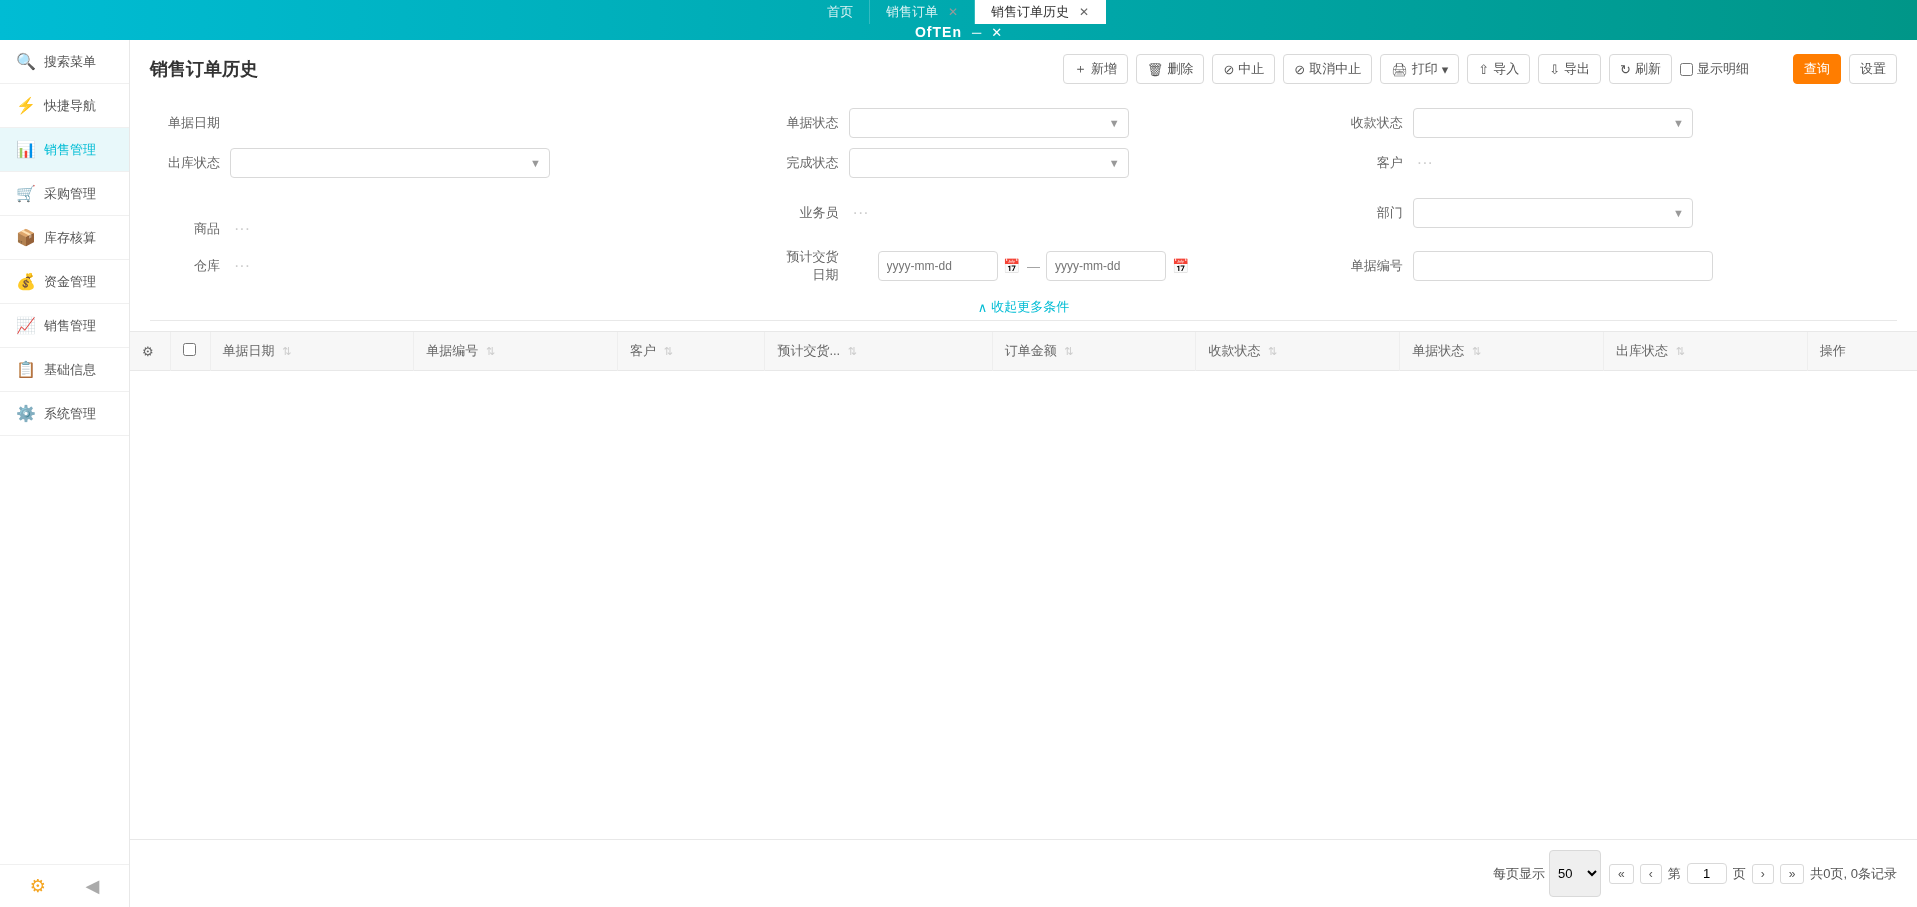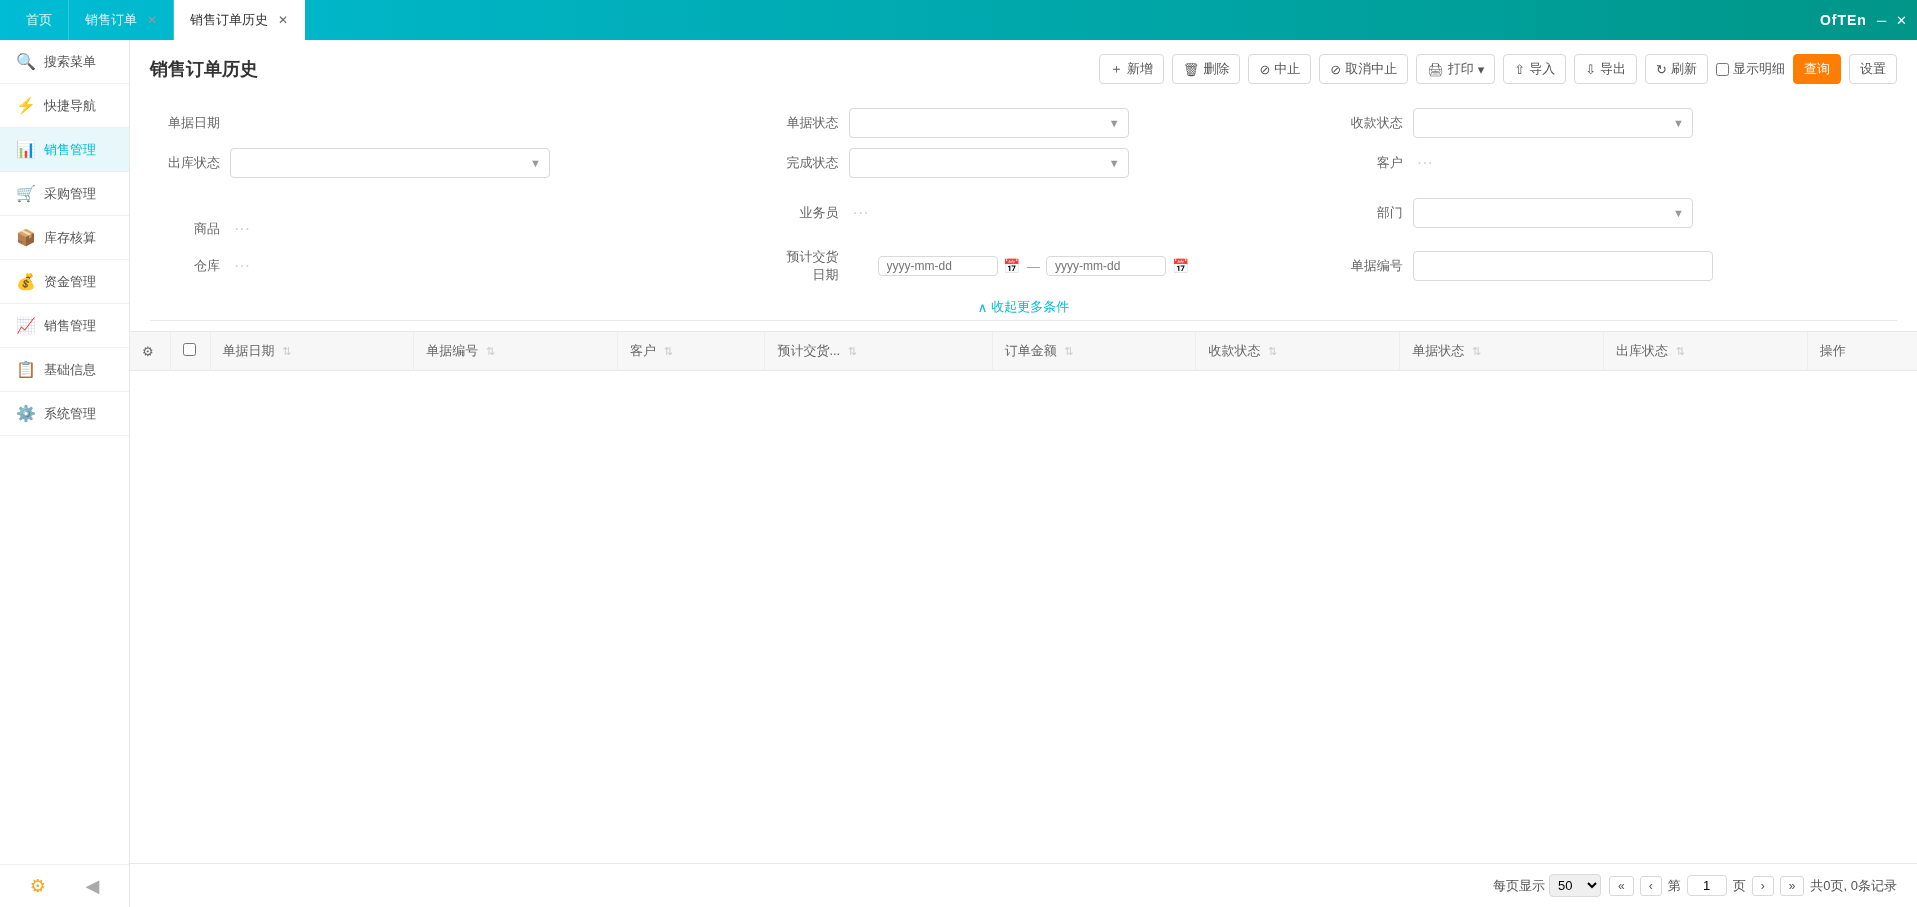--- a/index.html
+++ b/index.html
@@ -7,20 +7,21 @@
 
     
     .top-bar {
       height: 40px;
       background: linear-gradient(to right, #00bcd4, #009688);
       display: flex;
       align-items: center;
       padding: 0 10px;
       gap: 0;
       position: relative;
+      flex-direction: column;
     }
     .top-bar-tabs {
       display: flex;
       align-items: center;
       height: 100%;
       flex: 1;
     }
     .tab-item {
       height: 100%;
       display: flex;
@@ -132,21 +133,21 @@
       align-items: center;
       gap: 4px;
       padding: 5px 10px;
       border: 1px solid #d9d9d9;
       background: #fff;
       border-radius: 4px;
       cursor: pointer;
       font-size: 12px;
       color: #555;
     }
-    .toolbar-btn.primary { background: #ff7d00; border-color: #ff7d00; color: #fff; border-radius: 4px; }
+    .toolbar-btn.primary { background: #ff7d00; border-color: #ff7d00; color: #fff; border-radius: 4px; margin-left: 36px; }
     .checkbox-label { display: flex; align-items: center; gap: 4px; font-size: 12px; color: #555; cursor: pointer; }
 
     
     .filter-area {
       background: #fff;
       padding: 12px 20px;
       border-bottom: 1px solid #e8e8e8;
     }
     .filter-row {
       display: flex;
@@ -213,21 +214,21 @@
       align-items: center;
       gap: 6px;
     }
     .date-input {
       border: 1px solid #d9d9d9;
       border-radius: 4px;
       padding: 4px 8px;
       font-size: 12px;
       color: #bbb;
       background: #fff;
-      height: 20px;
+      height: 30px;
       outline: none;
       width: 120px;
     }
     .date-sep { color: #999; }
     .cal-icon { color: #ccc; cursor: pointer; font-size: 14px; }
     .filter-col {
       flex: 1;
       display: flex;
       align-items: center;
       padding: 0 10px;
@@ -302,21 +303,21 @@
     .page-size-select {
       display: flex;
       align-items: center;
       gap: 4px;
       font-size: 13px;
       color: #555;
     }
     .page-size-select select {
       border: 1px solid #d9d9d9;
       border-radius: 4px;
-      padding: 2px 4px;
+      padding: 14px 4px;
       font-size: 13px;
       outline: none;
       cursor: pointer;
     }
     .page-nav {
       display: flex;
       align-items: center;
       gap: 6px;
       font-size: 13px;
       color: #555;

